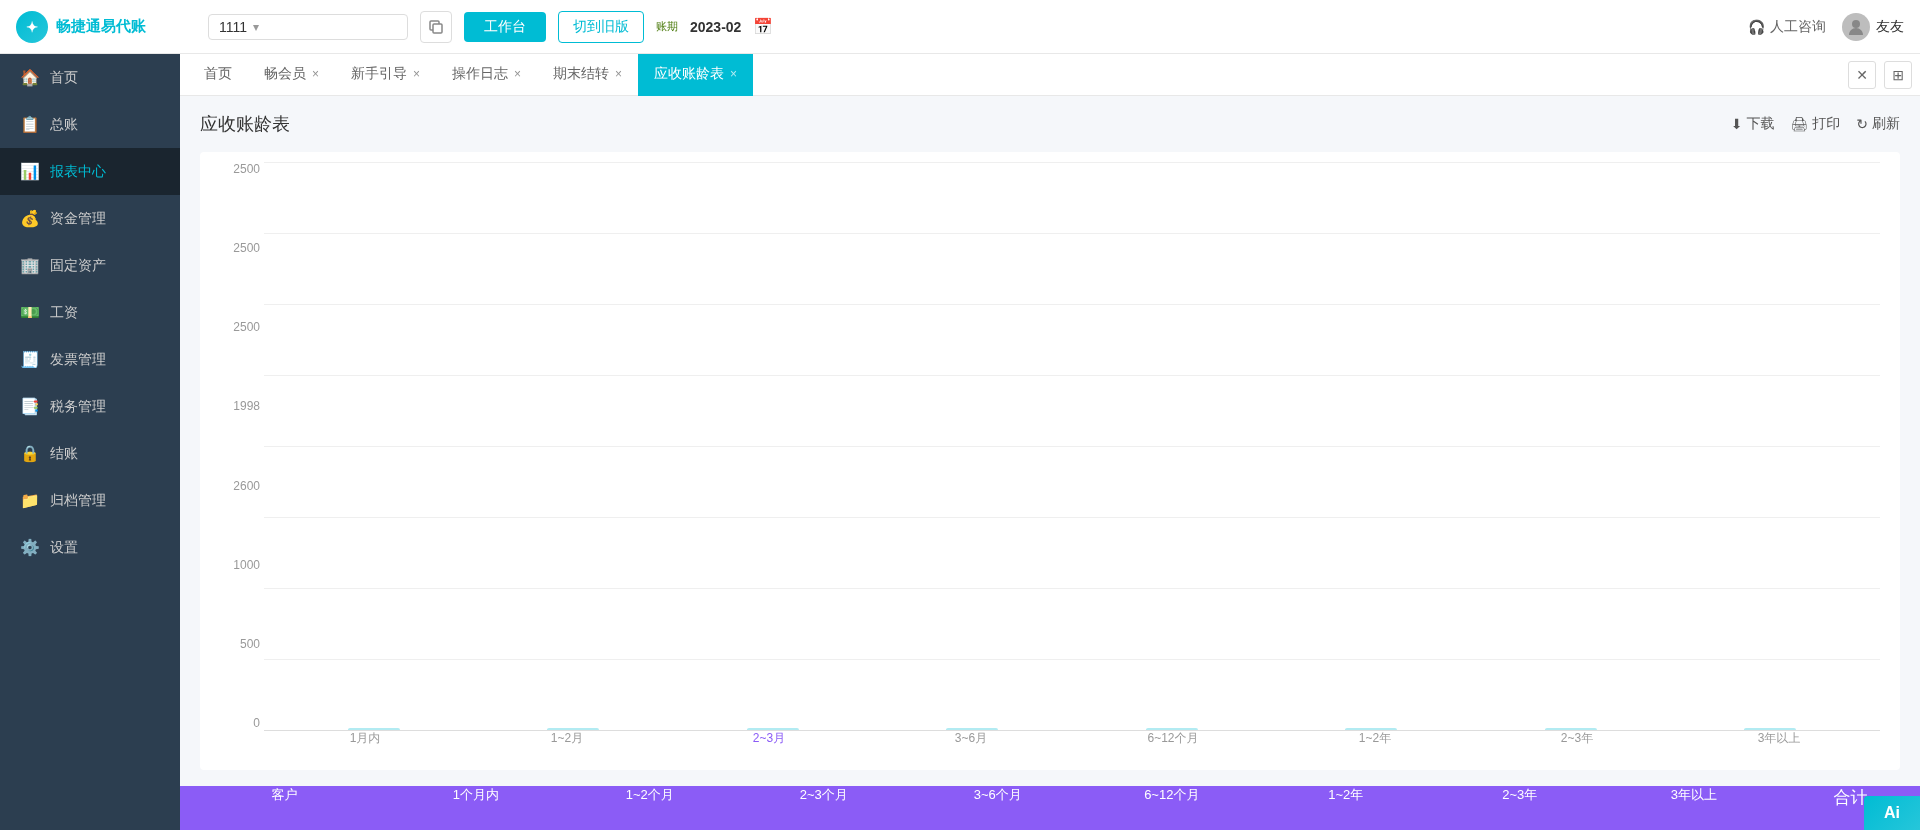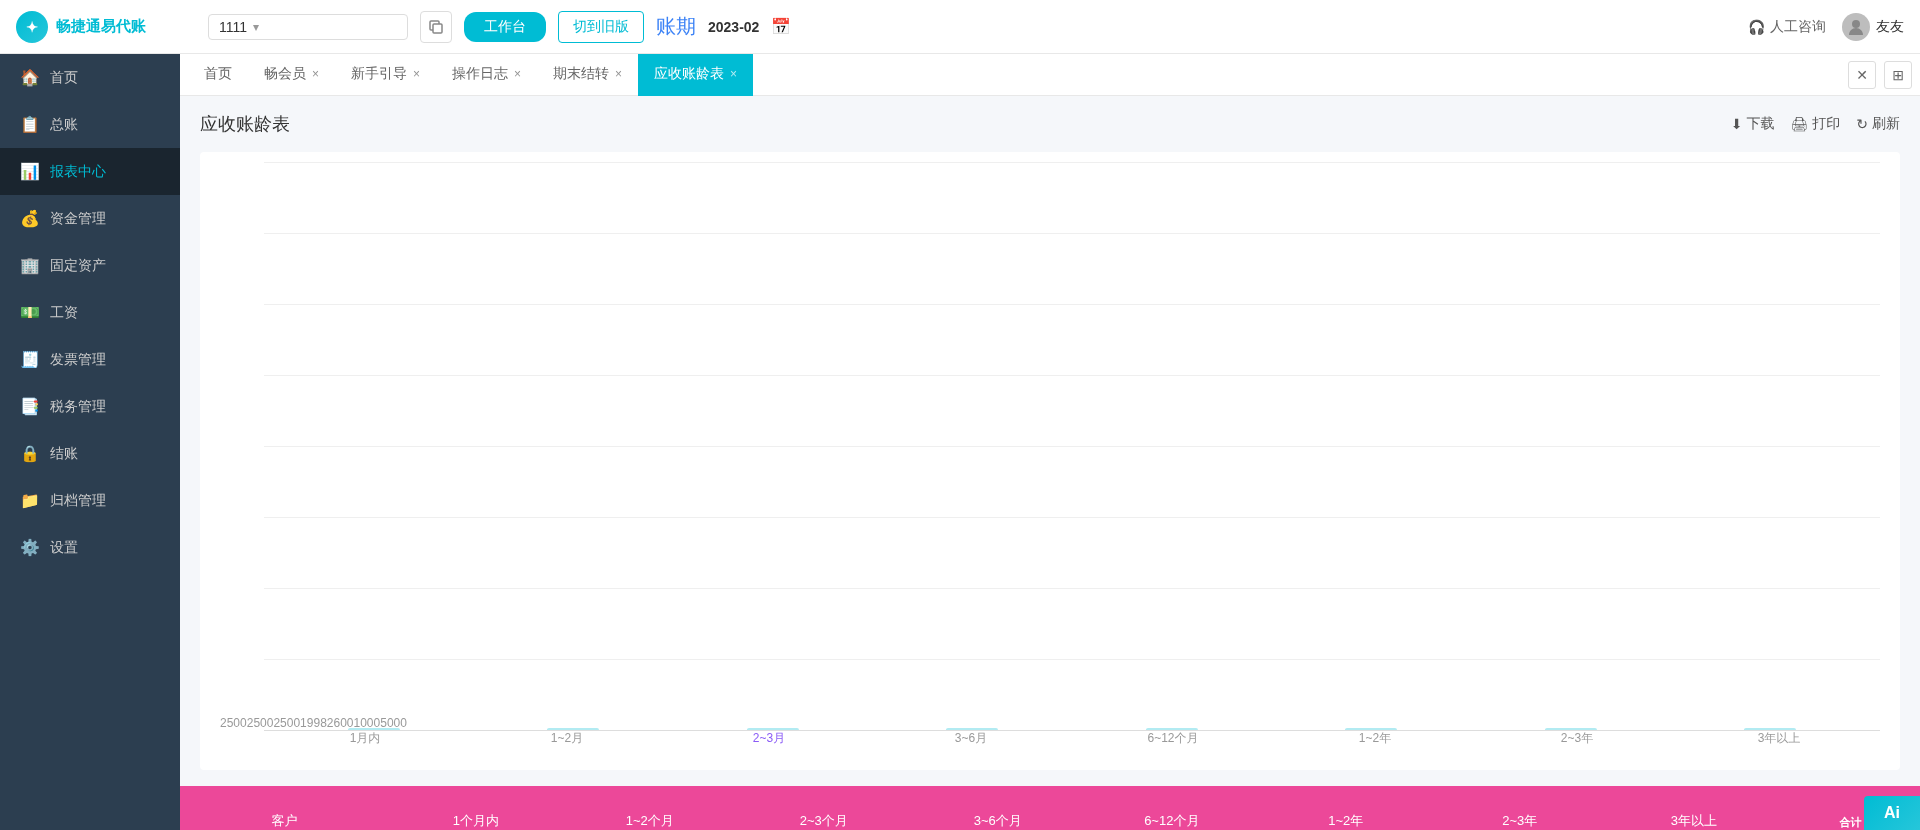--- a/index.html
+++ b/index.html
@@ -43,31 +43,31 @@
 
     .copy-btn {
       width: 32px; height: 32px;
       border: 1px solid #ddd; border-radius: 4px;
       display: flex; align-items: center; justify-content: center;
       cursor: pointer; background: #fff; color: #666;
     }
 
     .workbench-btn {
       background: #00bcd4; color: white;
-      border: none; border-radius: 12px;
+      border: none; border-radius: 4px;
       padding: 6px 20px; cursor: pointer; font-size: 14px;
     }
 
     .switch-btn {
       border: 1px solid #00bcd4; color: #00bcd4;
       background: #fff; border-radius: 4px;
       padding: 6px 14px; cursor: pointer; font-size: 14px;
     }
 
-    .period-label { color: #3b82f6; font-size: 20px; }
+    .period-label { color: #4d7c0f; font-size: 11px; }
     .period-value { color: #333; font-size: 14px; font-weight: bold; }
     .calendar-icon { color: #00bcd4; cursor: pointer; font-size: 16px; }
 
     .header-right {
       margin-left: auto;
       display: flex; align-items: center; gap: 16px;
     }
     .consult-btn {
       display: flex; align-items: center; gap: 4px;
       color: #666; cursor: pointer; font-size: 14px;
@@ -167,22 +167,22 @@
 
     
     .chart-container {
       background: #fff; border-radius: 4px; padding: 20px;
       flex: 1; min-height: 380px; position: relative;
     }
     .y-label { font-size: 12px; color: #999; }
 
     
     .table-header {
-      height: 44px; background: #ec4899;
-      display: flex; align-items: flex-end;
+      height: 44px; background: #8b5cf6;
+      display: flex; align-items: flex-start;
       flex-shrink: 0;
     }
 
     
     .ai-float {
       position: fixed; bottom: 0; right: 0;
       background: linear-gradient(135deg, #00bcd4, #26c6da);
       color: white; padding: 8px 20px;
       font-size: 16px; font-weight: bold;
       border-radius: 4px 0 0 0;
@@ -333,21 +333,21 @@
           </button>
           <button class="toolbar-btn">
             <span>↻</span>
             <span>刷新</span>
           </button>
         </div>
       </div>
 
       <div class="chart-container" id="chart-container">
 
-        <div style="position:absolute; left:20px; top:10px; bottom:40px; width:40px; display:flex; flex-direction:row; justify-content:space-between; align-items:flex-end;">
+        <div style="position:absolute; left:20px; top:10px; bottom:40px; width:40px; display:flex; flex-direction:column; justify-content:space-between; align-items:flex-end;">
           <span class="y-label">2500</span>
           <span class="y-label">2500</span>
           <span class="y-label">2500</span>
           <span class="y-label">1998</span>
           <span class="y-label">2600</span>
           <span class="y-label">1000</span>
           <span class="y-label">500</span>
           <span class="y-label">0</span>
         </div>
 
@@ -413,19 +413,19 @@
 
     <div style="flex: 1.2 1 0%; text-align: center; color: white; font-size: 13px; font-weight: 500;">客户</div>
         <div style="flex: 1 1 0%; text-align: center; color: white; font-size: 13px; font-weight: 500;">1个月内</div>
         <div style="flex: 1 1 0%; text-align: center; color: white; font-size: 13px; font-weight: 500;">1~2个月</div>
         <div style="flex: 1 1 0%; text-align: center; color: white; font-size: 13px; font-weight: 400;">2~3个月</div>
         <div style="flex: 1 1 0%; text-align: center; color: white; font-size: 13px; font-weight: 500;">3~6个月</div>
         <div style="flex: 1 1 0%; text-align: center; color: white; font-size: 13px; font-weight: 500;">6~12个月</div>
         <div style="flex: 1 1 0%; text-align: center; color: white; font-size: 13px; font-weight: 500;">1~2年</div>
         <div style="flex: 1 1 0%; text-align: center; color: white; font-size: 13px; font-weight: 500;">2~3年</div>
         <div style="flex: 1 1 0%; text-align: center; color: white; font-size: 13px; font-weight: 500;">3年以上</div>
-        <div style="flex: 0.8 1 0%; text-align: center; color: white; font-size: 11px; font-weight: 700;">合计</div>
+        <div style="flex: 0.8 1 0%; text-align: center; color: white; font-size: 17px; font-weight: 400;">合计</div>
       </div>
 
   </div>
 </div>
 
 <div class="ai-float">Ai</div>
 
 </body></html>

